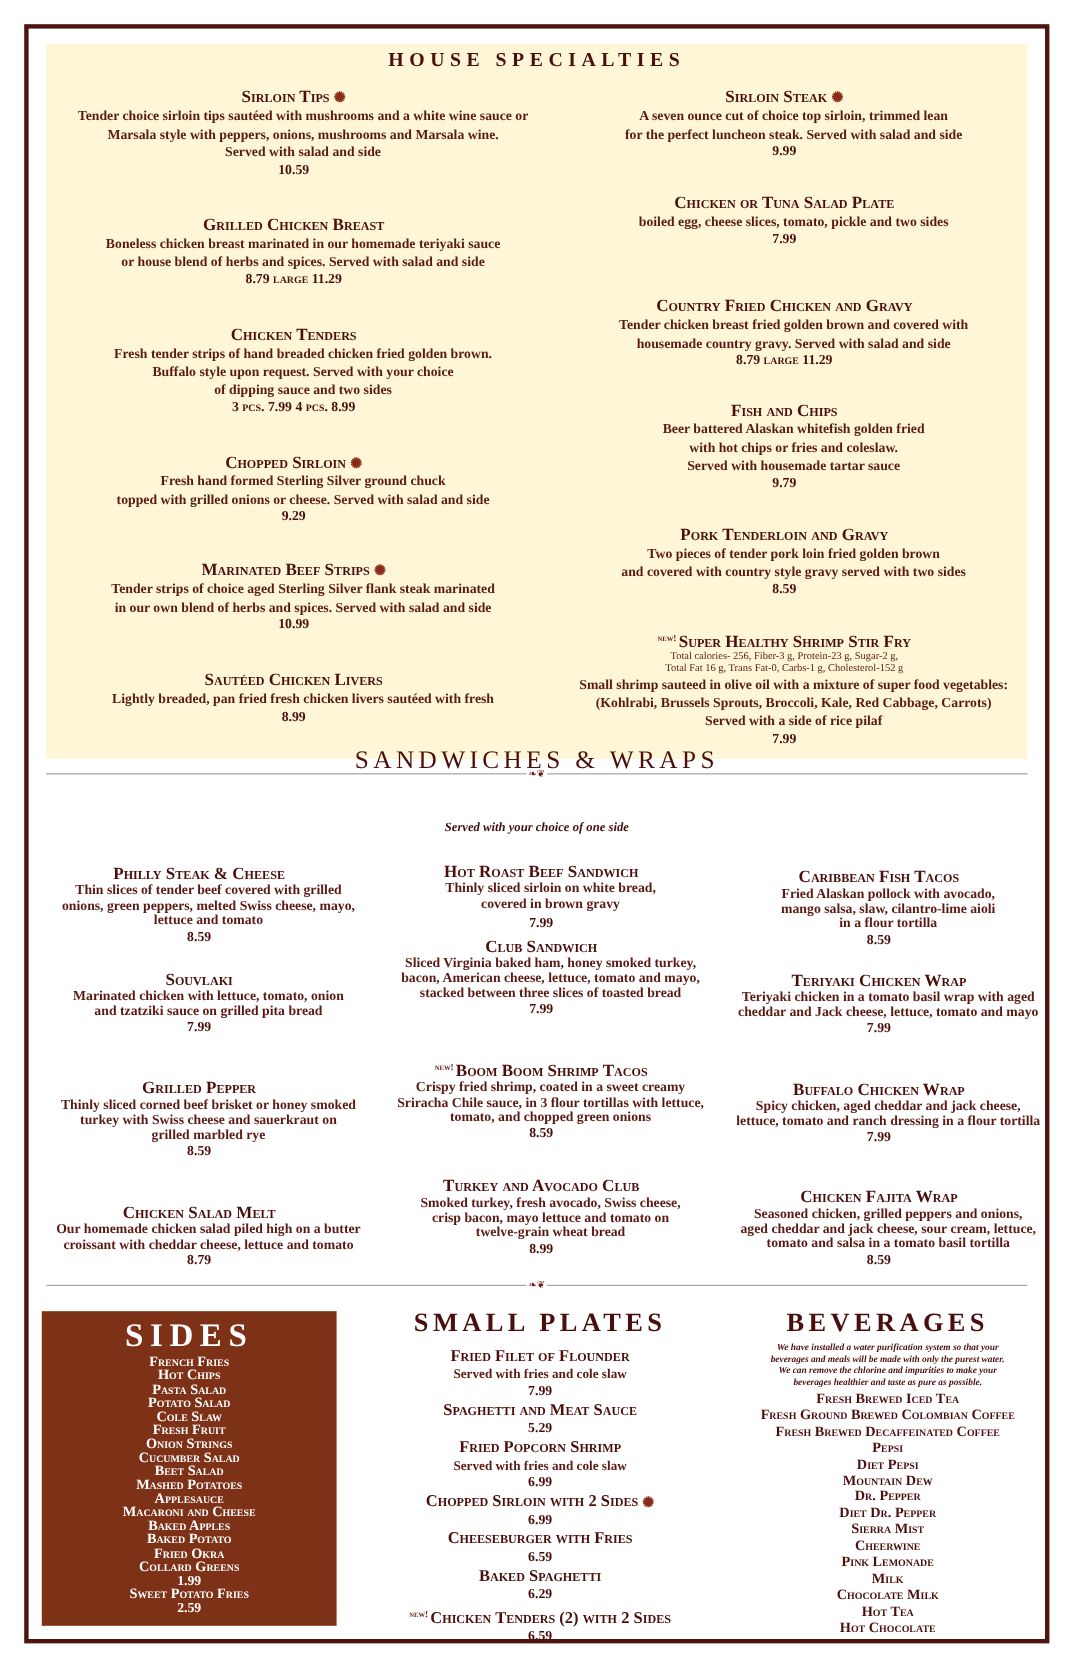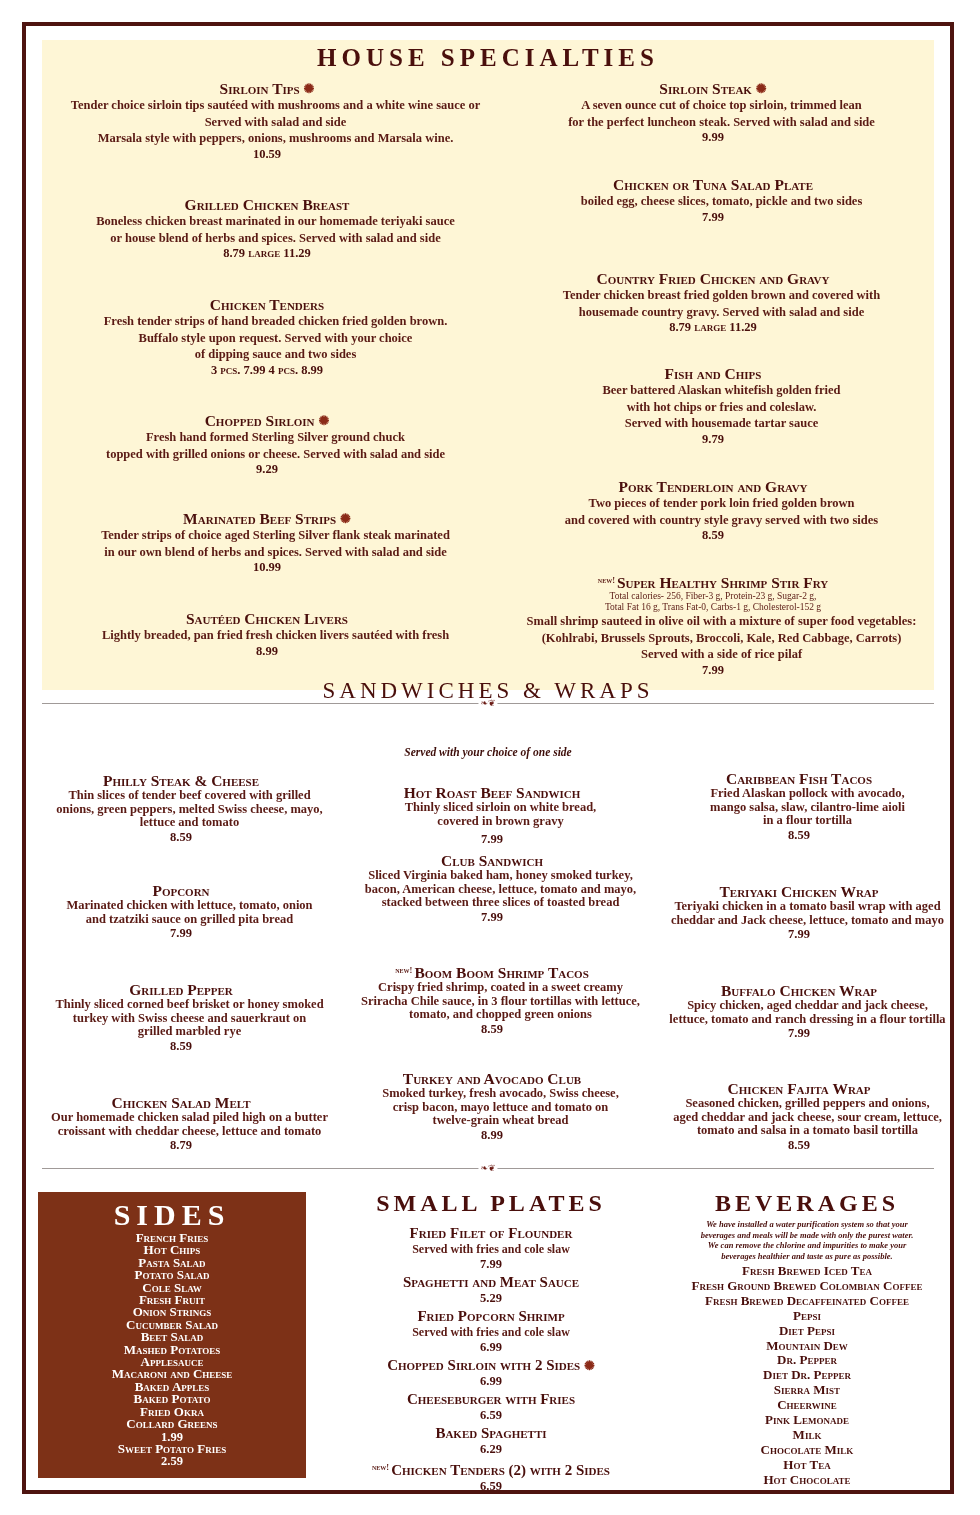--- a/index.html
+++ b/index.html
@@ -10,21 +10,21 @@
     border: 4px solid #4e1410; background: #fff;
   }
   .specialties {
     position: absolute; left: 16px; top: 14px; width: 892px; height: 650px;
     background: #fef6d6;
   }
   .section-title {
     text-align: center; font-weight: bold; letter-spacing: 5px; color: #4a0f0c;
     font-family: "Liberation Serif", serif;
   }
-  .specialties .section-title { font-size: 25px; padding-top: 4px; }
+  .specialties .section-title { font-size: 18px; padding-top: 4px; }
   .col { position: absolute; text-align: center; }
   .item { position: absolute; left: 0; right: 0; text-align: center; }
   .item-name {
     font-variant: small-caps; font-size: 15.5px; font-weight: bold; color: #4a0f0c; line-height: 17px;
   }
   .item-desc { font-size: 12.5px; font-weight: bold; color: #5a1a14; line-height: 16.5px; padding-left: 17px; }
   .item-price { font-size: 12.5px; font-weight: bold; color: #4a0f0c; line-height: 14px; }
   .small-caps { font-variant: small-caps; }
   .star { color: #8b2a18; font-size: 13px; vertical-align: top; }
   .new-tag { font-variant: small-caps; font-size: 8.5px; vertical-align: 5px; color: #5a1a14; margin-right: 2px; }
@@ -57,22 +57,22 @@
 
 <div class="frame">
 
   <div class="specialties">
     <div class="section-title">HOUSE SPECIALTIES</div>
 
     <div class="col" style="left:0; top:0; width:450px; height:650px;">
       <div class="item" style="top:40px;">
         <div class="item-name"><span>Sirloin Tips</span> <span class="star">✺</span></div>
         <div class="item-desc">Tender choice sirloin tips sautéed with mushrooms and a white wine sauce or</div>
+        <div class="item-desc">Marsala style with peppers, onions, mushrooms and Marsala wine.</div>
         <div class="item-desc">Served with salad and side</div>
-        <div class="item-desc">Marsala style with peppers, onions, mushrooms and Marsala wine.</div>
         <div class="item-price">10.59</div>
       </div>
       <div class="item" style="top:156px;">
         <div class="item-name">Grilled Chicken Breast</div>
         <div class="item-desc">Boneless chicken breast marinated in our homemade teriyaki sauce</div>
         <div class="item-desc">or house blend of herbs and spices. Served with salad and side</div>
         <div class="item-price small-caps">8.79  large 11.29</div>
       </div>
       <div class="item" style="top:256px;">
         <div class="item-name">Chicken Tenders</div>
@@ -144,29 +144,29 @@
   </div>
 
   <div class="divider" style="top:677px;">
     <span class="divider-orn">❧❦</span>
   </div>
 
   <div class="section-title sand-title">SANDWICHES &amp; WRAPS</div>
   <div class="sand-sub">Served with your choice of one side</div>
 
   <div class="col" style="left:0; top:740px; width:310px; height:420px;">
-    <div class="item" style="top:6px;">
+    <div class="item" style="top:20px;">
       <div class="item-name">Philly Steak &amp; Cheese</div>
       <div class="item-desc" style="line-height:13.5px;">Thin slices of tender beef covered with grilled</div>
       <div class="item-desc" style="line-height:13.5px;">onions, green peppers, melted Swiss cheese, mayo,</div>
       <div class="item-desc" style="line-height:13.5px;">lettuce and tomato</div>
       <div class="item-price">8.59</div>
     </div>
     <div class="item" style="top:116px;">
-      <div class="item-name">Popcorn</div>
+      <div class="item-name">Souvlaki</div>
       <div class="item-desc" style="line-height:13.5px;">Marinated chicken with lettuce, tomato, onion</div>
       <div class="item-desc" style="line-height:13.5px;">and tzatziki sauce on grilled pita bread</div>
       <div class="item-price">7.99</div>
     </div>
     <div class="item" style="top:215px;">
       <div class="item-name">Grilled Pepper</div>
       <div class="item-desc" style="line-height:13.5px;">Thinly sliced corned beef brisket or honey smoked</div>
       <div class="item-desc" style="line-height:13.5px;">turkey with Swiss cheese and sauerkraut on</div>
       <div class="item-desc" style="line-height:13.5px;">grilled marbled rye</div>
       <div class="item-price">8.59</div>
@@ -203,21 +203,21 @@
     <div class="item" style="top:304px;">
       <div class="item-name">Turkey and Avocado Club</div>
       <div class="item-desc" style="line-height:13.5px;">Smoked turkey, fresh avocado, Swiss cheese,</div>
       <div class="item-desc" style="line-height:13.5px;">crisp bacon, mayo lettuce and tomato on</div>
       <div class="item-desc" style="line-height:13.5px;">twelve-grain wheat bread</div>
       <div class="item-price">8.99</div>
     </div>
   </div>
 
   <div class="col" style="left:618px; top:740px; width:310px; height:420px;">
-    <div class="item" style="top:4px;">
+    <div class="item" style="top:23px;">
       <div class="item-name">Caribbean Fish Tacos</div>
       <div class="item-desc" style="line-height:13.5px;">Fried Alaskan pollock with avocado,</div>
       <div class="item-desc" style="line-height:13.5px;">mango salsa, slaw, cilantro-lime aioli</div>
       <div class="item-desc" style="line-height:13.5px;">in a flour tortilla</div>
       <div class="item-price">8.59</div>
     </div>
     <div class="item" style="top:117px;">
       <div class="item-name">Teriyaki Chicken Wrap</div>
       <div class="item-desc" style="line-height:13.5px;">Teriyaki chicken in a tomato basil wrap with aged</div>
       <div class="item-desc" style="line-height:13.5px;">cheddar and Jack cheese, lettuce, tomato and mayo</div>

